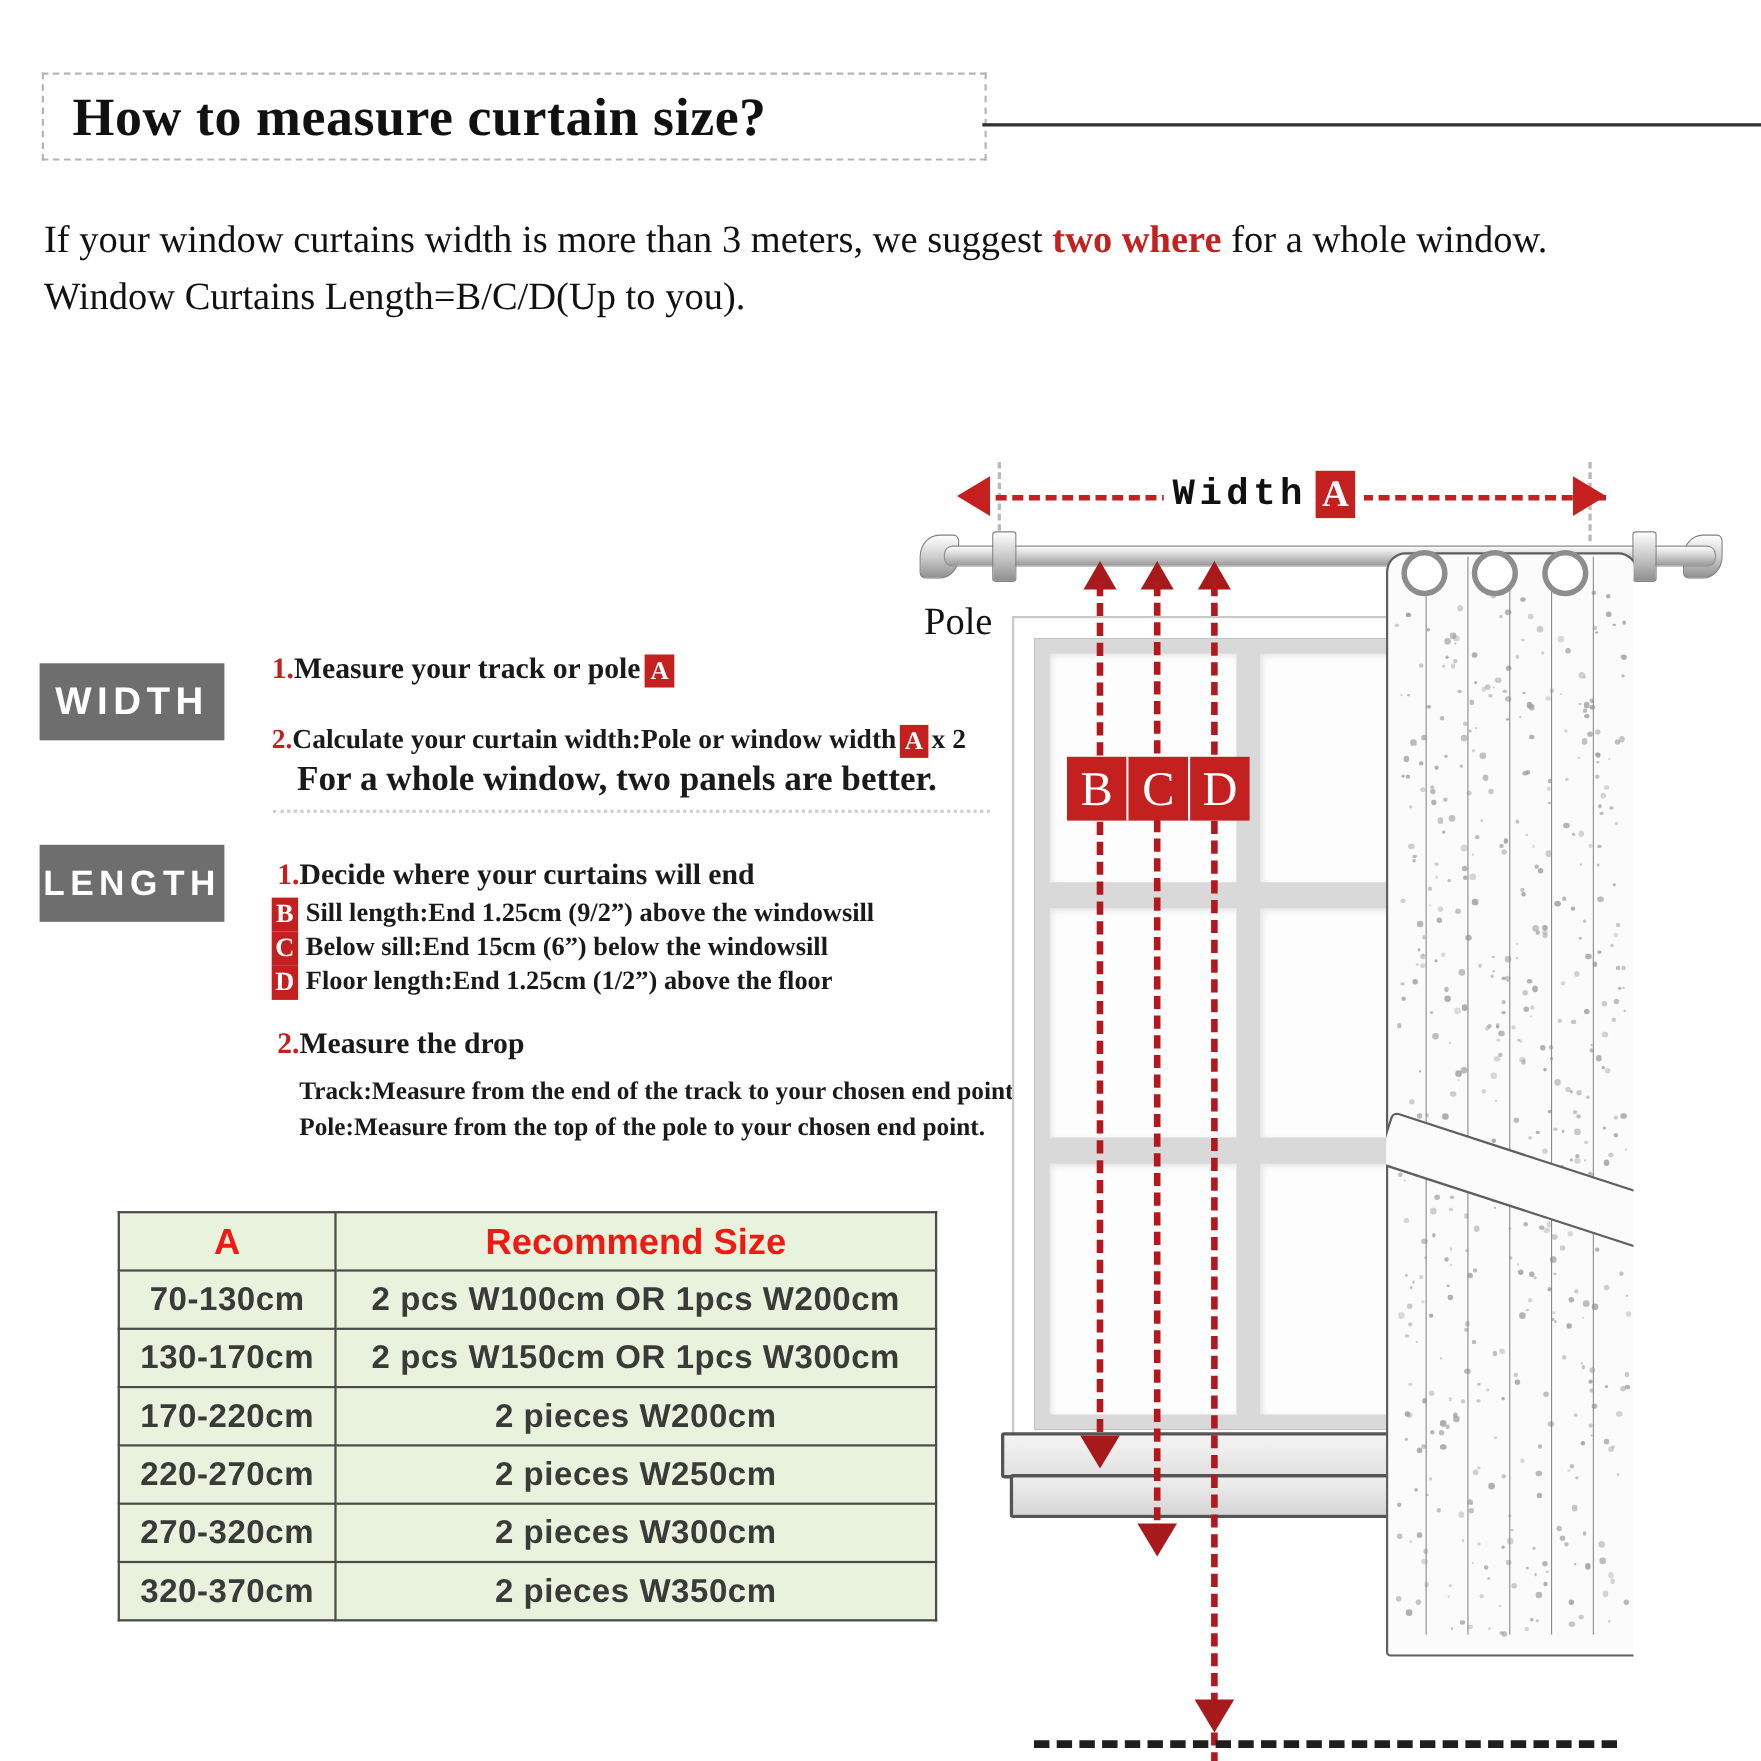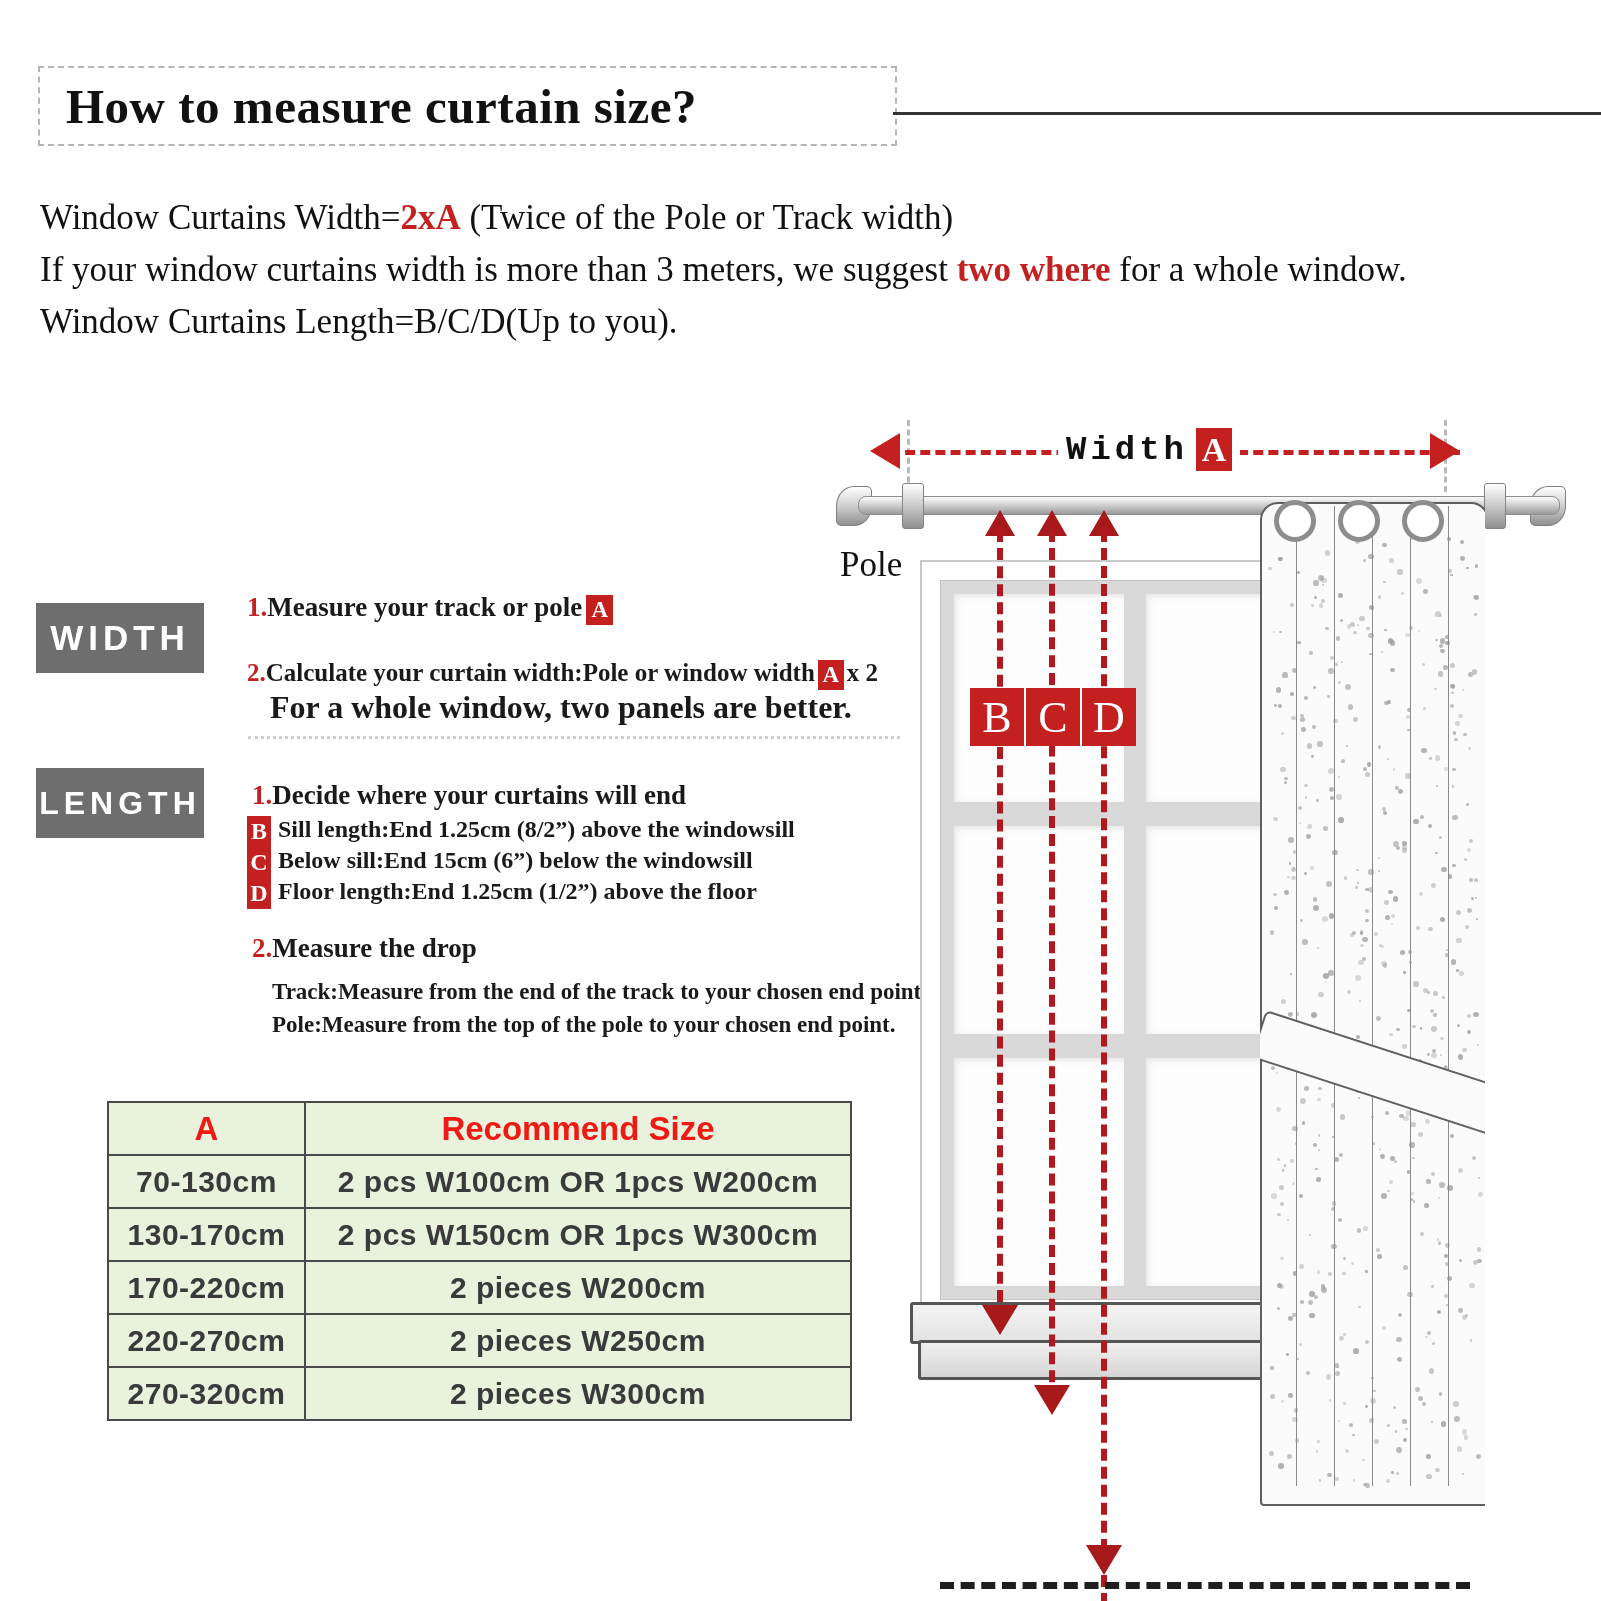--- a/index.html
+++ b/index.html
@@ -238,21 +238,20 @@
 <body>
 
 <div class="page">
 
   <div class="title-box">
     <div class="title-text">How to measure  curtain  size?</div>
   </div>
   <div class="title-rule"></div>
 
   <div class="intro">
-    <div><span>Window Curtains Width=</span><span class="red">2xA</span><span> (Twice of the Pole or Track width)</span></div>
     <div><span>If your window curtains width is more than 3 meters, we suggest </span><span class="red">two where</span><span> for a whole window.</span></div>
     <div>Window Curtains Length=B/C/D(Up to you).</div>
   </div>
 
   <div class="sec-badge" id="width-badge">WIDTH</div>
 
   <div class="instr" id="w1">
     <span class="num">1.</span><span>Measure your track or pole</span><span class="tag tag-sm">A</span>
   </div>
 
@@ -263,21 +262,21 @@
 
   <div class="dot-sep"></div>
 
   <div class="sec-badge" id="length-badge">LENGTH</div>
 
   <div class="instr" id="l1">
     <span class="num">1.</span><span>Decide where your curtains will end</span>
   </div>
 
   <div class="instr lrow" id="lb">
-    <span class="tag tag-bl">B</span><span>Sill length:End 1.25cm (8/2”) above the windowsill</span>
+    <span class="tag tag-bl">B</span><span>Sill length:End 1.25cm (9/2”) above the windowsill</span>
   </div>
   <div class="instr lrow" id="lc">
     <span class="tag tag-bl">C</span><span>Below sill:End 15cm (6”) below the windowsill</span>
   </div>
   <div class="instr lrow" id="ld">
     <span class="tag tag-bl">D</span><span>Floor length:End 1.25cm (1/2”) above the floor</span>
   </div>
 
   <div class="instr" id="l2">
     <span class="num">2.</span><span>Measure the drop</span>
@@ -307,20 +306,24 @@
           <td class="cA">170-220cm</td>
           <td>2  pieces  W200cm</td>
         </tr>
       <tr>
           <td class="cA">220-270cm</td>
           <td>2  pieces  W250cm</td>
         </tr>
       <tr>
           <td class="cA">270-320cm</td>
           <td>2  pieces  W300cm</td>
+        </tr>
+      <tr>
+          <td class="cA">320-370cm</td>
+          <td>2  pieces  W350cm</td>
         </tr>
     </tbody>
   </table>
 
   <div class="diagram">
 
     <div class="vtick" id="vt-l"></div>
     <div class="vtick" id="vt-r"></div>
     <div class="wa-line"></div>
     <div class="wa-left"></div>

